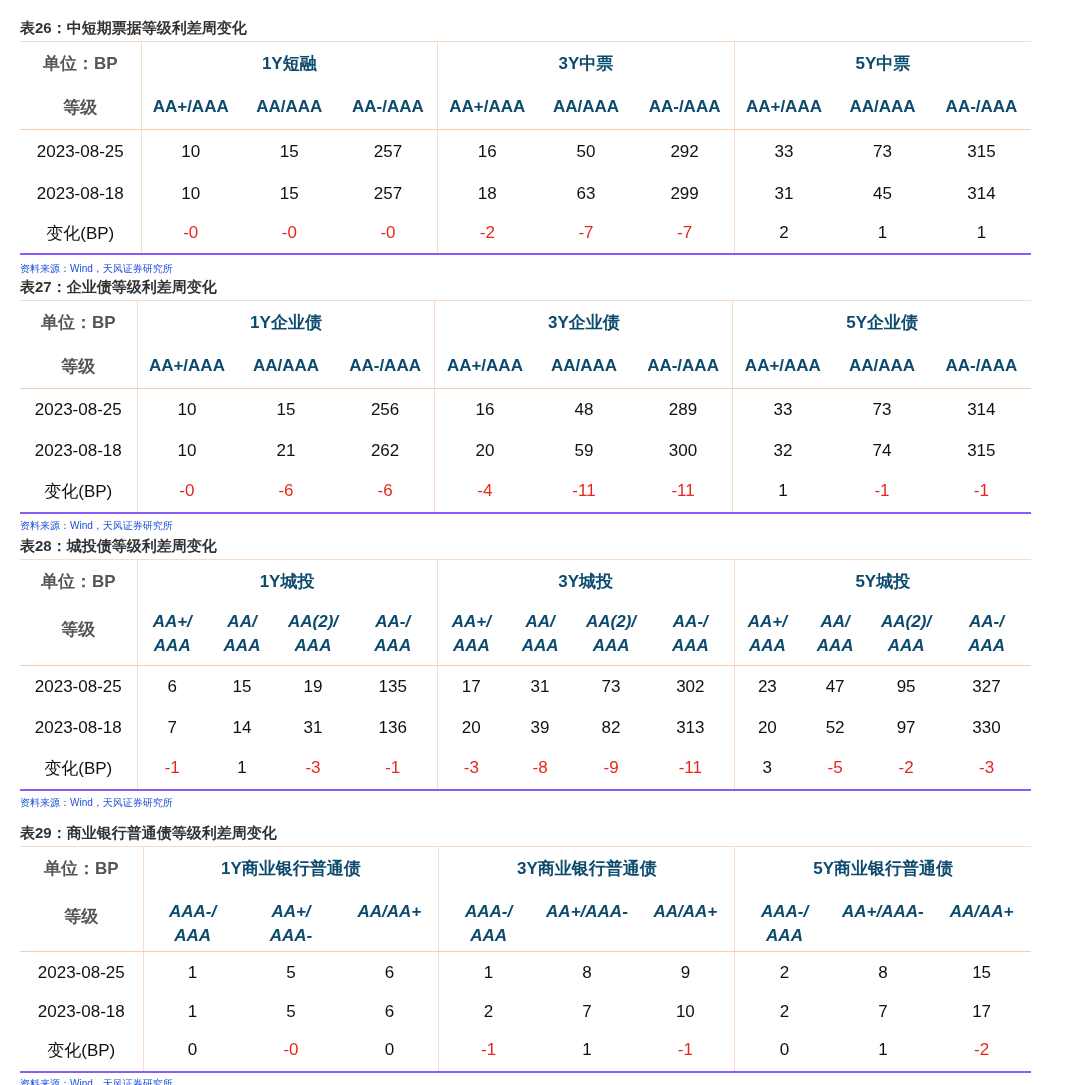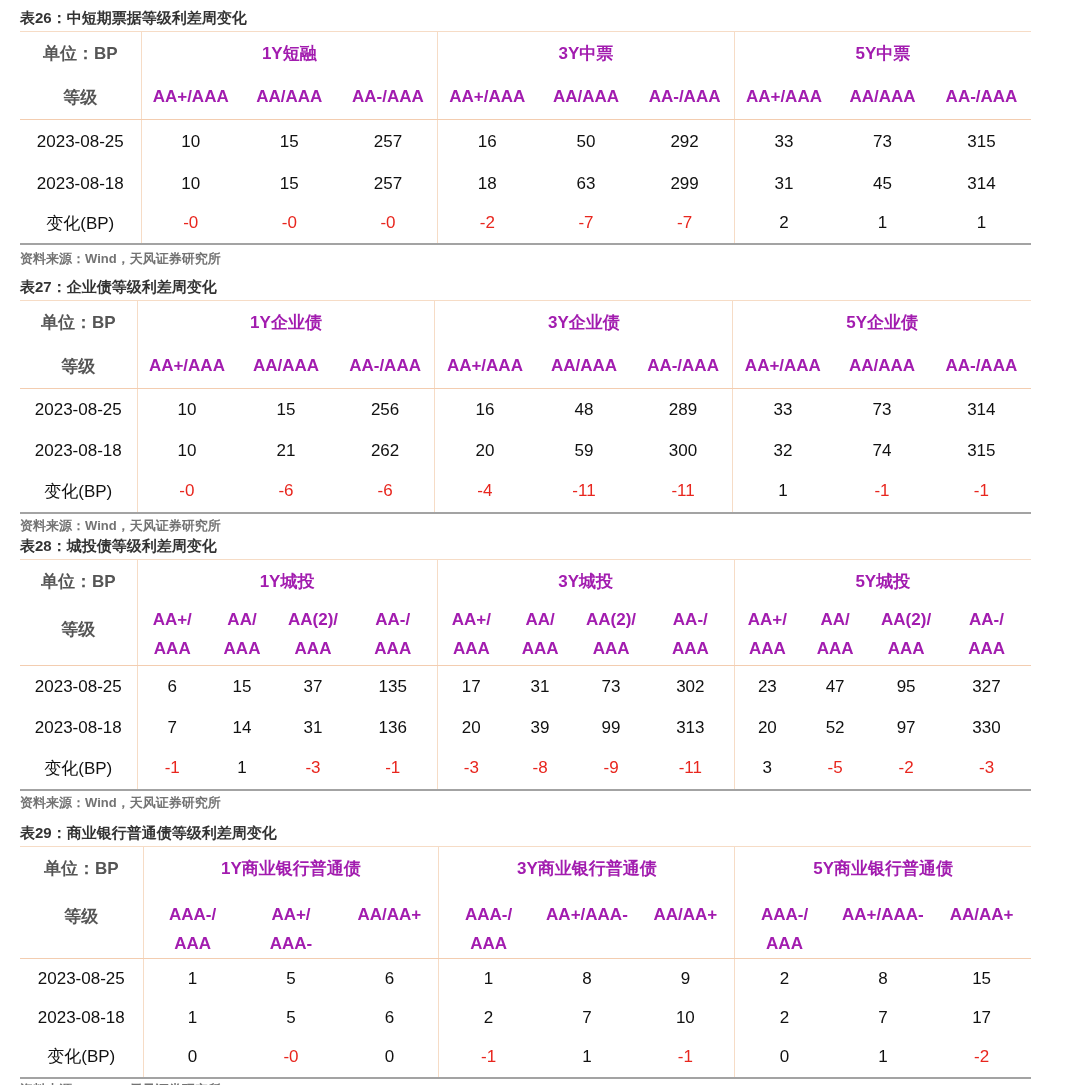--- a/index.html
+++ b/index.html
@@ -1,37 +1,37 @@
 <!DOCTYPE html>
 <html><head>
 <meta charset="utf-8">
 <style>
   html, body { margin:0; padding:0; background:#ffffff; }
   body { width:1080px; height:1085px; position:relative; overflow:hidden;
          font-family:"Liberation Sans","DejaVu Sans",sans-serif; color:#111; }
   .block { position:absolute; left:20px; width:1011px; }
   .tbl-title { font-size:15px; font-weight:bold; color:#333; height:18px; line-height:18px; white-space:nowrap; }
-  .source { font-size:13px; color:#737373; height:15px; line-height:15px; white-space:nowrap;font-weight:bold; }
+  .source { font-size:10px; color:#1d4ed8; height:15px; line-height:15px; white-space:nowrap; }
   table { border-collapse:collapse; width:1011px; table-layout:fixed; }
-  table.spread { border-top:1px solid #f6dcc6; border-bottom:2px solid #a3a3a3; }
+  table.spread { border-top:1px solid #f6dcc6; border-bottom:2px solid #8b5cf6; }
   td, th { padding:0; text-align:center; vertical-align:middle; }
-  th { font-weight:bold; color:#a21caf; font-size:17px; }
+  th { font-weight:bold; color:#0c4a6e; font-size:17px; }
   th.grp { font-size:17px; }
   th.lbl { color:#555; }
   tr.hdr-last th { border-bottom:1px solid #f3cdb0; }
   td { font-size:17px; color:#111; }
   td.lbl { color:#111; }
   .neg { color:#e8261e; }
   .vdiv { border-left:1px solid #f6dcc6; }
-  .sub2 { line-height:29px; }
+  .sub2 { line-height:24px;font-style:italic; }
 </style>
 </head>
 <body>
 
-<div class="block" style="top:9px;">
+<div class="block" style="top:19px;">
   <div class="tbl-title">表26：中短期票据等级利差周变化</div>
   <table class="spread" style="margin-top:4px;">
     <colgroup>
         <col style="width:121px">
         <col>
         <col>
         <col>
         <col>
         <col>
         <col>
@@ -217,40 +217,40 @@
       <th class="sub2">AA/<br>AAA</th>
       <th class="sub2">AA(2)/<br>AAA</th>
       <th class="sub2">AA-/<br>AAA</th>
     </tr>
     </tbody>
       <tbody>
         <tr style="height: 42px;">
           <td class="lbl">2023-08-25</td>
           <td class="vdiv">6</td>
           <td>15</td>
-          <td>37</td>
+          <td>19</td>
           <td>135</td>
           <td class="vdiv">17</td>
           <td>31</td>
           <td>73</td>
           <td>302</td>
           <td class="vdiv">23</td>
           <td>47</td>
           <td>95</td>
           <td>327</td>
         </tr>
         <tr style="height: 40px;">
           <td class="lbl">2023-08-18</td>
           <td class="vdiv">7</td>
           <td>14</td>
           <td>31</td>
           <td>136</td>
           <td class="vdiv">20</td>
           <td>39</td>
-          <td>99</td>
+          <td>82</td>
           <td>313</td>
           <td class="vdiv">20</td>
           <td>52</td>
           <td>97</td>
           <td>330</td>
         </tr>
         <tr style="height: 42px;">
           <td class="lbl">变化(BP)</td>
           <td class="vdiv neg">-1</td>
           <td>1</td>

